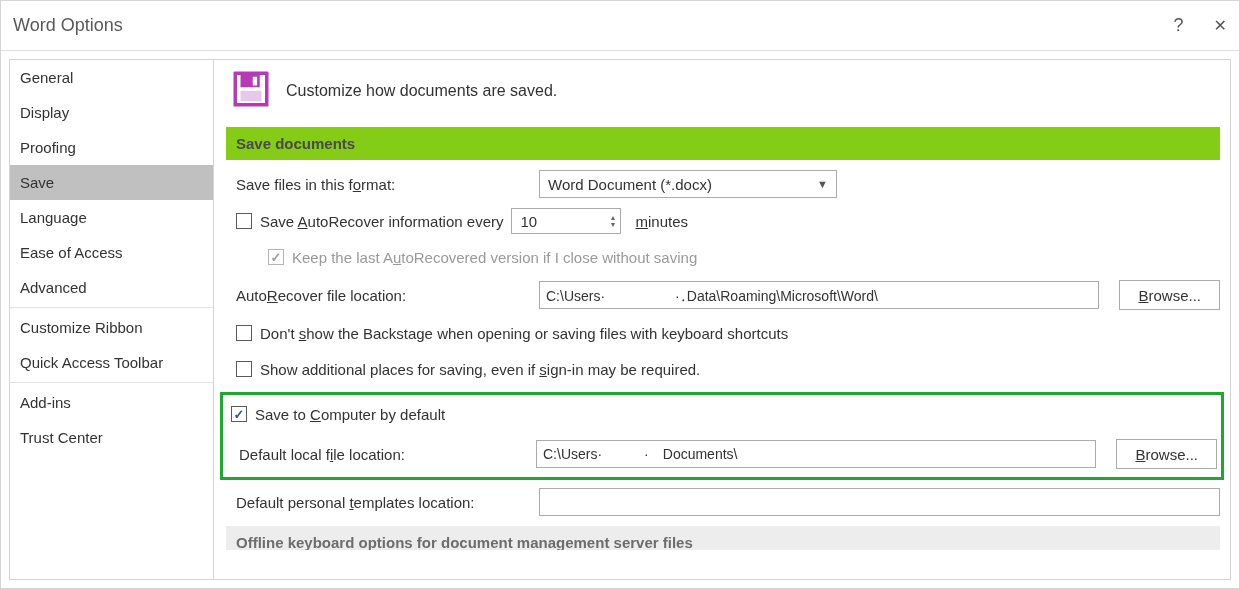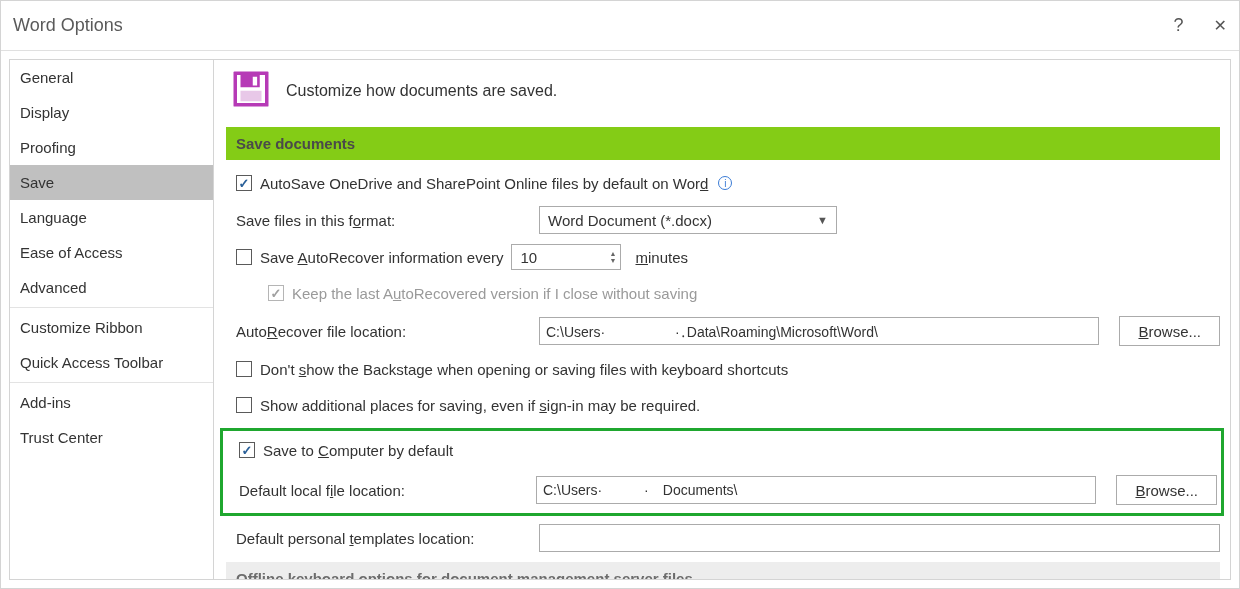--- a/index.html
+++ b/index.html
@@ -73,25 +73,20 @@
               <rect x="8" y="8" width="32" height="32" fill="#fff"></rect>
               <rect x="12" y="8" width="22" height="14" fill="#b63ab6"></rect>
               <rect x="26" y="10" width="5" height="10" fill="#fff"></rect>
               <rect x="12" y="26" width="24" height="12" fill="#e8c8e8"></rect>
             </svg>
         </span>
         <span class="header-text">Customize how documents are saved.</span>
       </div>
       <div class="section-title">Save documents</div>
 
-      <div class="row">
-        <span class="checkbox checked"></span>
-        <span class="label"><span>AutoSave OneDrive and SharePoint Online files by default on Wor</span><span class="accel">d</span></span>
-        <span class="info-icon">i</span>
-      </div>
 
       <div class="row">
         <span class="label label-col"><span>Save files in this f</span><span class="accel">o</span><span>rmat:</span></span>
         <div class="select">
           <span>Word Document (*.docx)</span>
           <span class="caret">▼</span>
         </div>
       </div>
 
       <div class="row">
@@ -125,21 +120,21 @@
         <span class="checkbox"></span>
         <span class="label"><span>Don't </span><span class="accel">s</span><span>how the Backstage when opening or saving files with keyboard shortcuts</span></span>
       </div>
 
       <div class="row">
         <span class="checkbox"></span>
         <span class="label"><span>Show additional places for saving, even if </span><span class="accel">s</span><span>ign-in may be required.</span></span>
       </div>
 
       <div class="highlight-box">
-        <div class="row" style="margin-bottom:12px; padding-left:16px;">
+        <div class="row" style="margin-bottom:12px; padding-left:8px;">
           <span class="checkbox checked"></span>
           <span class="label"><span>Save to </span><span class="accel">C</span><span>omputer by default</span></span>
         </div>
         <div class="row" style="margin-bottom:2px; padding-left:16px;">
           <span class="label" style="width:289px;"><span>Default local f</span><span class="accel">i</span><span>le location:</span></span>
           <div class="textfield">C:\Users·   · Documents\</div>
           <div class="btn">
               <span class="accel">B</span>
               <span>rowse...</span>
             </div>

